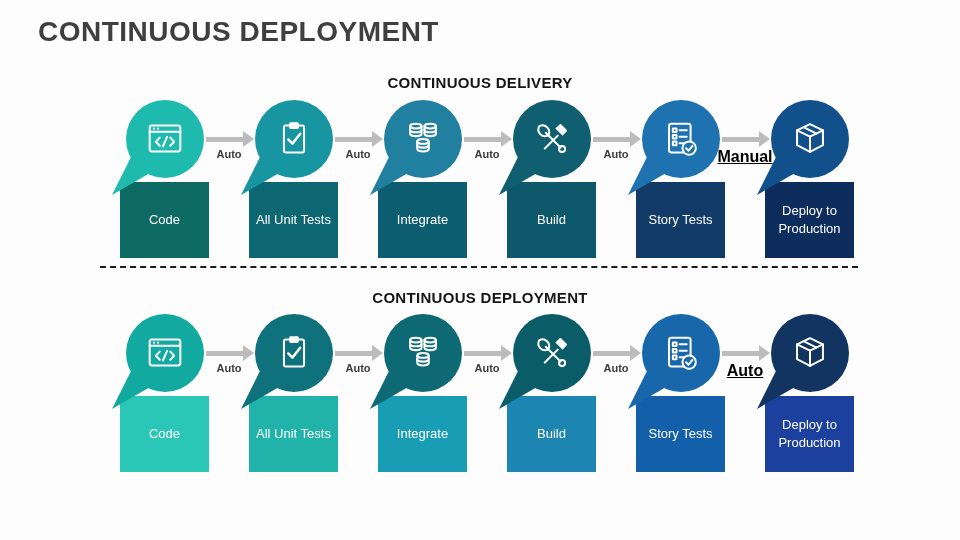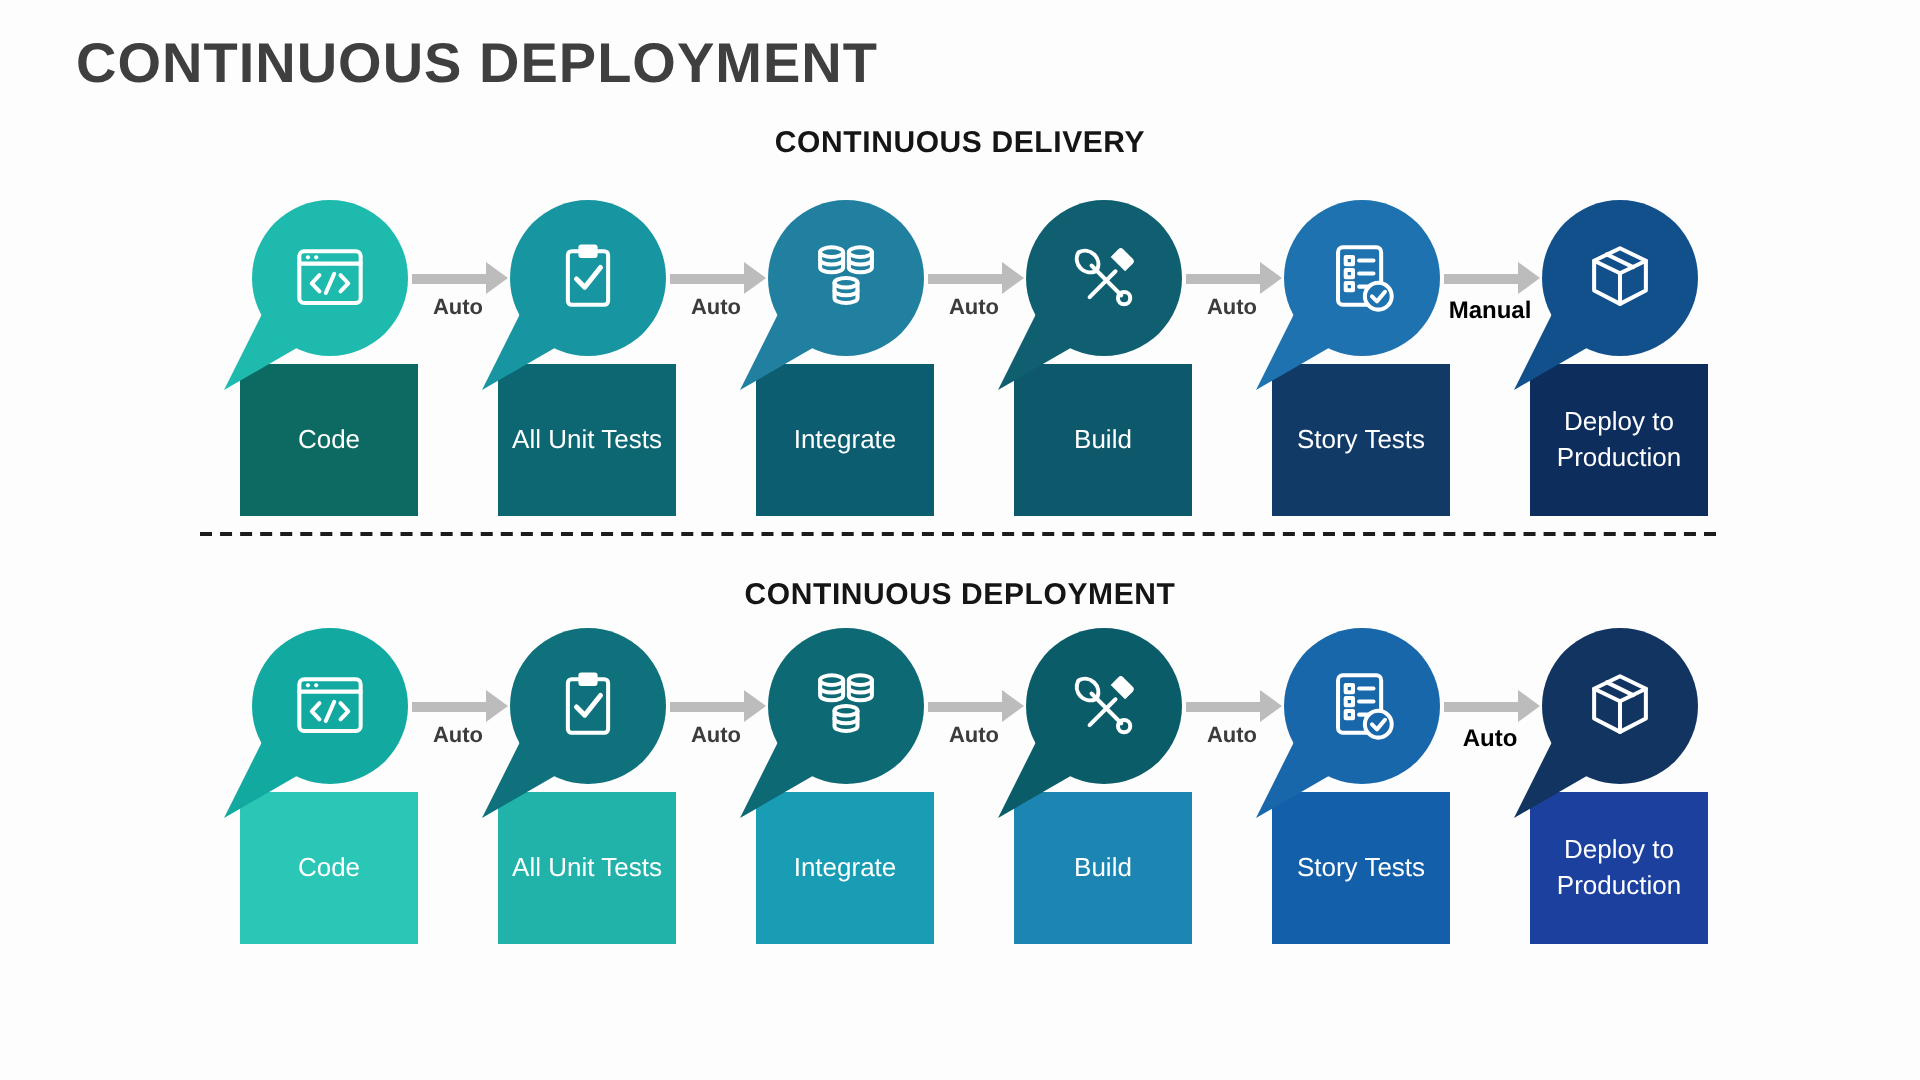--- a/index.html
+++ b/index.html
@@ -40,33 +40,33 @@
   }
   .arrow::after {
     content:""; position:absolute; left:100%; top:50%; transform:translateY(-50%);
     border-left:11px solid var(--arrow,#bcbcbc);
     border-top:8px solid transparent; border-bottom:8px solid transparent;
   }
   .connector-label {
     position:absolute; transform:translateX(-50%);
     font-size:11px; font-weight:bold; color:#3c3c3c; white-space:nowrap;
   }
-  .connector-label.bold { font-size:12px; font-weight:800; color:#000; }
+  .connector-label.bold { font-size:16px; font-weight:800; color:#000;text-decoration:underline; }
   .divider {
     position:absolute; left:100px; top:266px; width:758px;
     border-top:2px dashed #1c1c1c;
   }
 </style>
 </head>
 <body>
 
 <div id="slide" style="--arrow: #BCBCBC; --title-text: #3F3F3F; --heading-text: #151515; --step-text: #FFFFFF;">
   <div class="slide-title">CONTINUOUS DEPLOYMENT</div>
   <div class="divider"></div>
-<div class="row-heading" style="top: 63px;">CONTINUOUS DELIVERY</div>
+<div class="row-heading" style="top: 74px;">CONTINUOUS DELIVERY</div>
     <div class="arrow" style="left: 205.5px; top: 136.5px; width: 37px;"></div>
     <span class="connector-label" style="left: 229px; top: 148px;">Auto</span>
     <div class="step-box" style="left: 120px; top: 182px; background: rgb(13, 106, 98);">
       <span class="step-label">Code</span>
     </div>
     <div class="step-tail" style="left: 104.5px; top: 149px;"><svg width="60" height="52" viewBox="0 0 60 52">
         <polygon points="30,0 7,46 52,20" style="fill:#1EBAAE;stroke:none"></polygon>
       </svg></div>
     <div class="step-circle" style="left: 125.5px; top: 100px; background: rgb(30, 186, 174);">
       <span class="icon">

